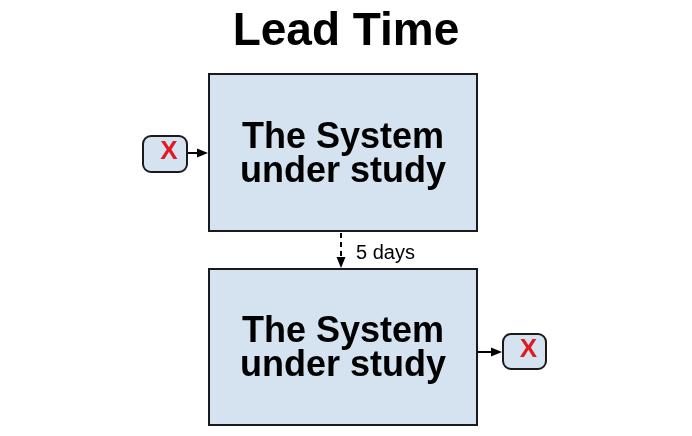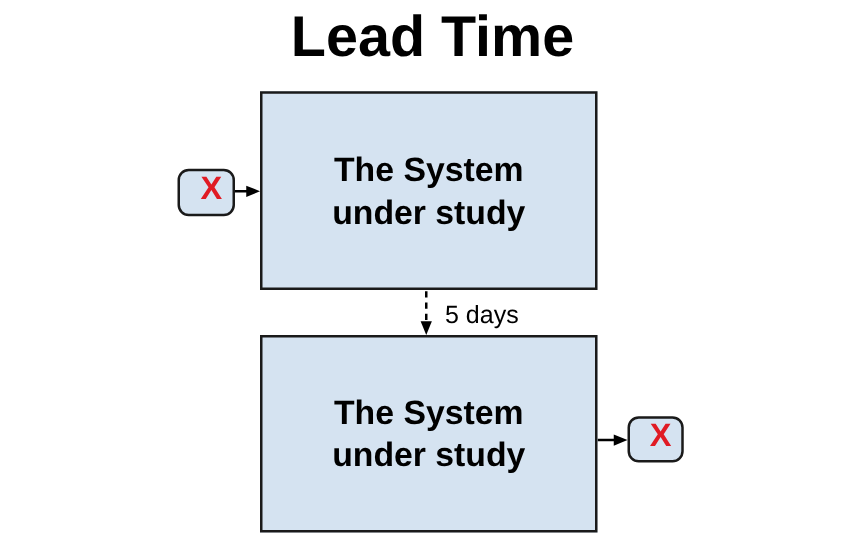--- a/index.html
+++ b/index.html
@@ -39,21 +39,21 @@
     background: var(--box-fill, #d5e3f1);
     border: 2px solid var(--box-border, #1a1a1a);
     display: flex;
     align-items: center;
     justify-content: center;
   }
   .sys-box.box1 { left: 208px; top: 73px;  width: 270px; height: 159px; }
   .sys-box.box2 { left: 208px; top: 268px; width: 270px; height: 158px; }
   .sys-box .box-label {
     text-align: center;
-    font-size: 27px;
+    font-size: 36px;
     font-weight: 700;
     line-height: 34px;
     color: var(--text, #000000);
   }
   .sys-box .box-label span { display: block; }
   .x-node {
     position: absolute;
     box-sizing: border-box;
     background: var(--box-fill, #d5e3f1);
     border: 2px solid var(--box-border, #1a1a1a);

